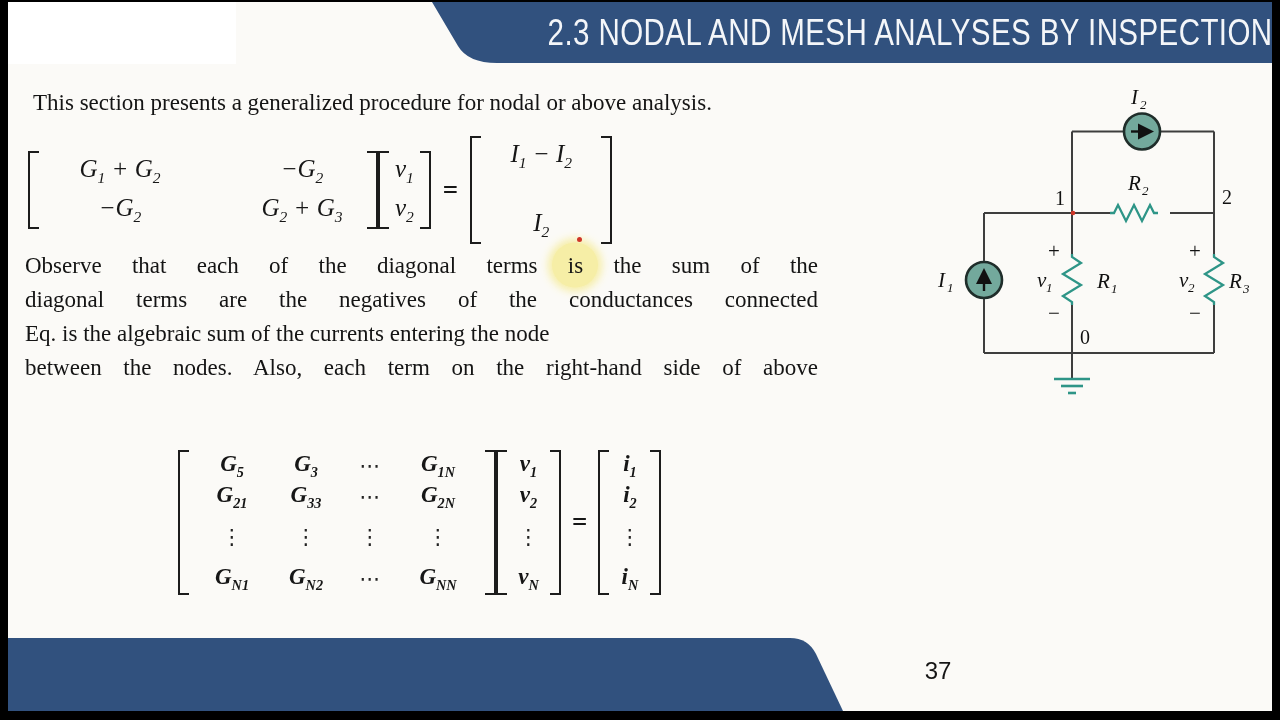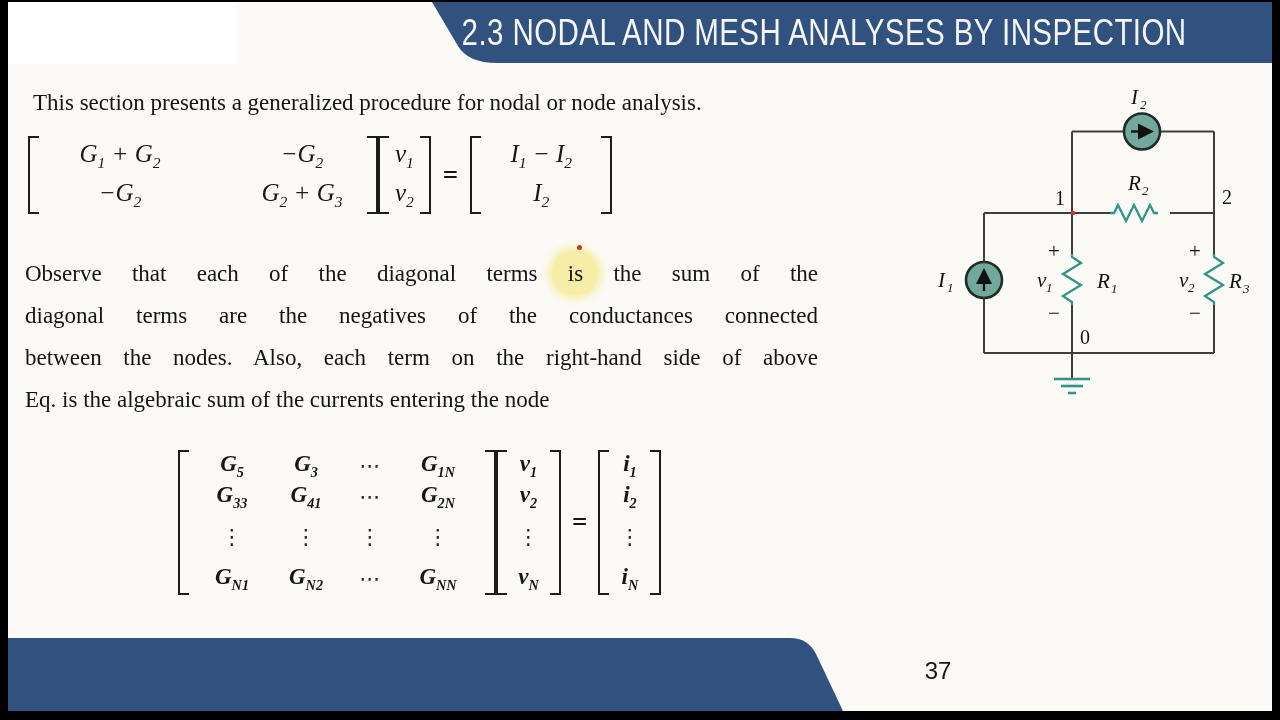--- a/index.html
+++ b/index.html
@@ -7,31 +7,31 @@
        font-family:"Liberation Serif","DejaVu Serif",serif;}
   .slide{position:absolute;left:8px;top:2px;width:1264px;height:709px;
          background:var(--page-bg,#fbfaf7);overflow:hidden;}
   .whitebox{position:absolute;left:0;top:0;width:228px;height:62px;background:#ffffff;}
 
   
   .banner-svg{position:absolute;display:block;}
   #header-svg{left:0;top:0;}
   #footer-svg{left:0;bottom:0;}
   .title-wrap{position:absolute;left:460px;top:0;width:798px;height:62px;
-              display:flex;align-items:center;justify-content:flex-end;}
+              display:flex;align-items:center;justify-content:flex-start;}
   .title-text{color:var(--title-text,#f4f6f9);font-family:"Liberation Sans",sans-serif;
               font-size:36px;white-space:nowrap;transform:scaleX(0.82);transform-origin:center;
               letter-spacing:0.5px;}
 
   
   .intro{position:absolute;left:25px;top:88px;width:800px;font-size:23px;
          color:var(--body-text,#141414);}
   .body-text{position:absolute;left:17px;top:247px;width:793px;font-size:23px;
              line-height:34px;color:var(--body-text,#141414);}
-  .jline{text-align:justify;text-align-last:justify;margin-top:8px;}
+  .jline{text-align:justify;text-align-last:justify;}
   .jline.last{text-align:justify;text-align-last:left;}
 
   
   .hl{position:relative;display:inline-block;}
   .glow{position:absolute;left:50%;top:46%;transform:translate(-50%,-50%);
         width:46px;height:45px;border-radius:50%;background:var(--highlight-yellow,#f6eda0);
         box-shadow:0 0 8px 4px var(--highlight-yellow,#f6eda0);opacity:.92;}
   .reddot{position:absolute;left:58%;top:-12px;width:5px;height:5px;border-radius:50%;
           background:var(--laser-red,#d03a2a);}
   .wtext{position:relative;}
@@ -42,21 +42,21 @@
   #eq2{left:170px;top:448px;font-size:23px;font-weight:bold;}
   .mwrap{display:flex;align-items:stretch;}
   .brk{width:9px;border:2.4px solid #1c1c1c;}
   .brk.l{border-right:none;}
   .brk.r{border-left:none;}
   .mtx{display:grid;align-items:center;justify-items:center;font-style:italic;}
   .mcell{white-space:nowrap;}
   sub{font-size:0.62em;}
   #eq1-A{grid-template-columns:150px 118px;grid-template-rows:39px 39px;column-gap:48px;padding:0 6px;}
   #eq1-v{grid-template-rows:39px 39px;padding:0 6px;}
-  #eq1-rhs{grid-template-rows:39px 39px;padding:0 10px;min-width:100px;}
+  #eq1-rhs{grid-template-rows:39px 39px;padding:0 10px;min-width:100px;gap:30px;}
   #eq2-G{grid-template-columns:74px 74px 54px 82px;grid-template-rows:31px 31px 50px 33px;padding:0 6px;}
   #eq2-v{grid-template-rows:31px 31px 50px 33px;padding:0 11px;}
   #eq2-i{grid-template-rows:31px 31px 50px 33px;padding:0 10px;}
   .eqs{font-style:normal;font-weight:bold;font-size:27px;margin:0 12px;}
   #eq2 .eqs{margin:0 11px;}
   .mcell.dots{font-family:"DejaVu Sans",sans-serif;font-style:normal;font-weight:400;font-size:21px;color:#222;}
 
   
   #circuit{position:absolute;left:884px;top:76px;}
   .cit{font-style:italic;font-size:21px;fill:#111;}
@@ -75,21 +75,21 @@
 
   <div class="whitebox"></div>
 
   <svg id="header-svg" class="banner-svg" width="1264" height="64" viewBox="0 0 1264 64">
     <path d="M424,0 H1264 V61 H489 Q460,61 450,44 Z" style="fill:var(--banner-blue,#31517e)"></path>
   </svg>
   <div class="title-wrap">
     <div class="title-text">2.3 NODAL AND MESH ANALYSES BY INSPECTION</div>
   </div>
 
-  <div class="intro">This section presents a generalized procedure for nodal or node analysis.</div>
+  <div class="intro">This section presents a generalized procedure for nodal or above analysis.</div>
 
   <div class="eq" id="eq1">
     <div class="mwrap">
       <div class="brk l"></div>
       <div class="mtx" id="eq1-A">
           <div class="mcell">G<sub>1</sub> + G<sub>2</sub></div>
           <div class="mcell">−G<sub>2</sub></div>
           <div class="mcell">−G<sub>2</sub></div>
           <div class="mcell">G<sub>2</sub> + G<sub>3</sub></div>
         </div>
@@ -110,34 +110,34 @@
           <div class="mcell">I<sub>1</sub> − I<sub>2</sub></div>
           <div class="mcell">I<sub>2</sub></div>
         </div>
       <div class="brk r"></div>
     </div>
   </div>
 
   <div class="body-text">
     <div class="jline"><span>Observe that each of the diagonal terms </span><span class="hl"><span class="glow"></span><span class="reddot"></span><span class="wtext">is</span></span><span> the sum of the</span></div>
     <div class="jline">diagonal terms are the negatives of the conductances connected</div>
+    <div class="jline last">Eq. is the algebraic sum of the currents entering the node</div>
     <div class="jline">between the nodes. Also, each term on the right-hand side of above</div>
-    <div class="jline last">Eq. is the algebraic sum of the currents entering the node</div>
   </div>
 
   <div class="eq" id="eq2">
     <div class="mwrap">
       <div class="brk l"></div>
       <div class="mtx" id="eq2-G">
           <div class="mcell">G<sub>5</sub></div>
           <div class="mcell">G<sub>3</sub></div>
           <div class="mcell dots">⋯</div>
           <div class="mcell">G<sub>1N</sub></div>
+          <div class="mcell">G<sub>21</sub></div>
           <div class="mcell">G<sub>33</sub></div>
-          <div class="mcell">G<sub>41</sub></div>
           <div class="mcell dots">⋯</div>
           <div class="mcell">G<sub>2N</sub></div>
           <div class="mcell dots">⋮</div>
           <div class="mcell dots">⋮</div>
           <div class="mcell dots">⋮</div>
           <div class="mcell dots">⋮</div>
           <div class="mcell">G<sub>N1</sub></div>
           <div class="mcell">G<sub>N2</sub></div>
           <div class="mcell dots">⋯</div>
           <div class="mcell">G<sub>NN</sub></div>

